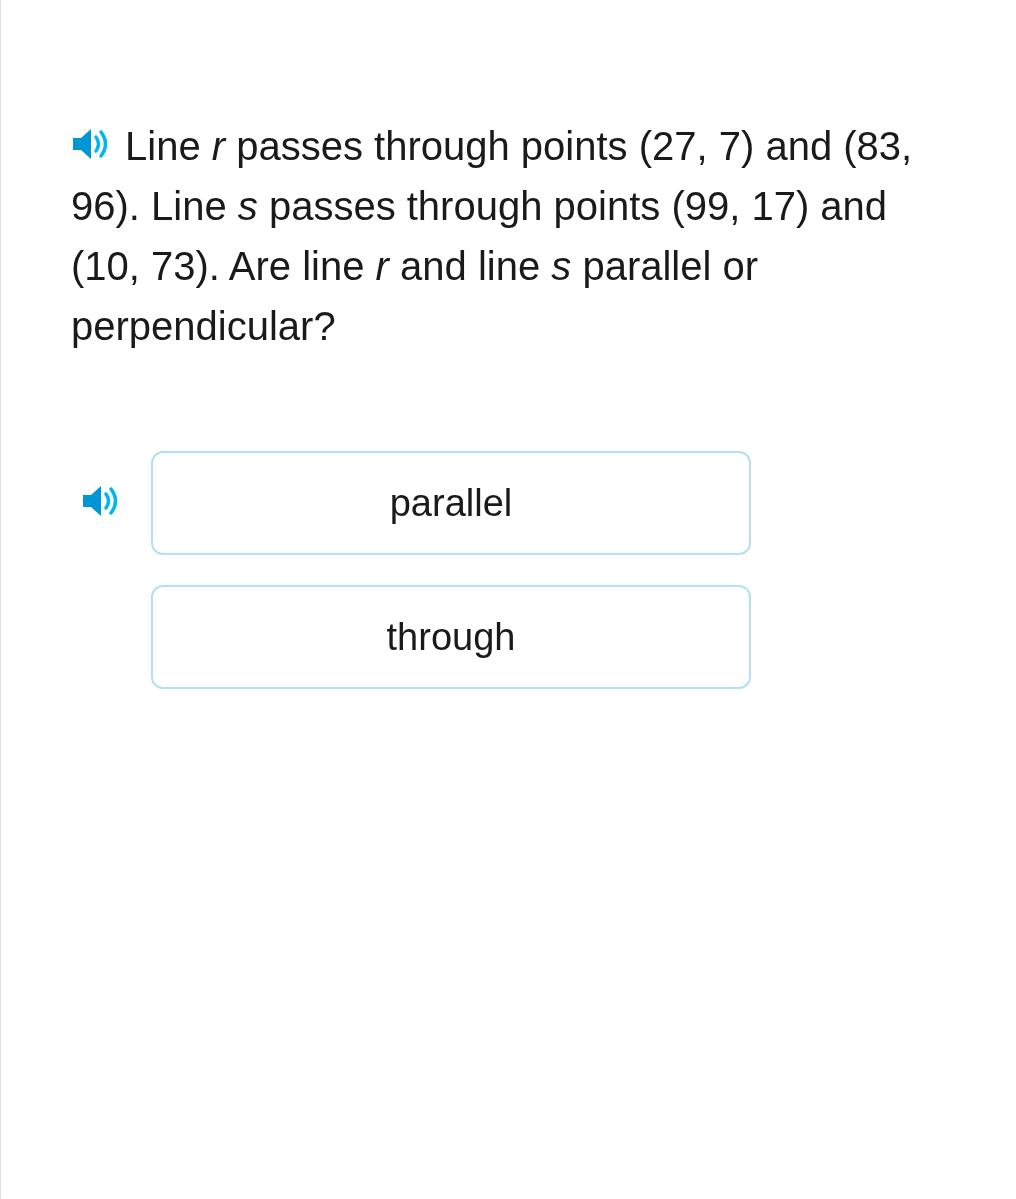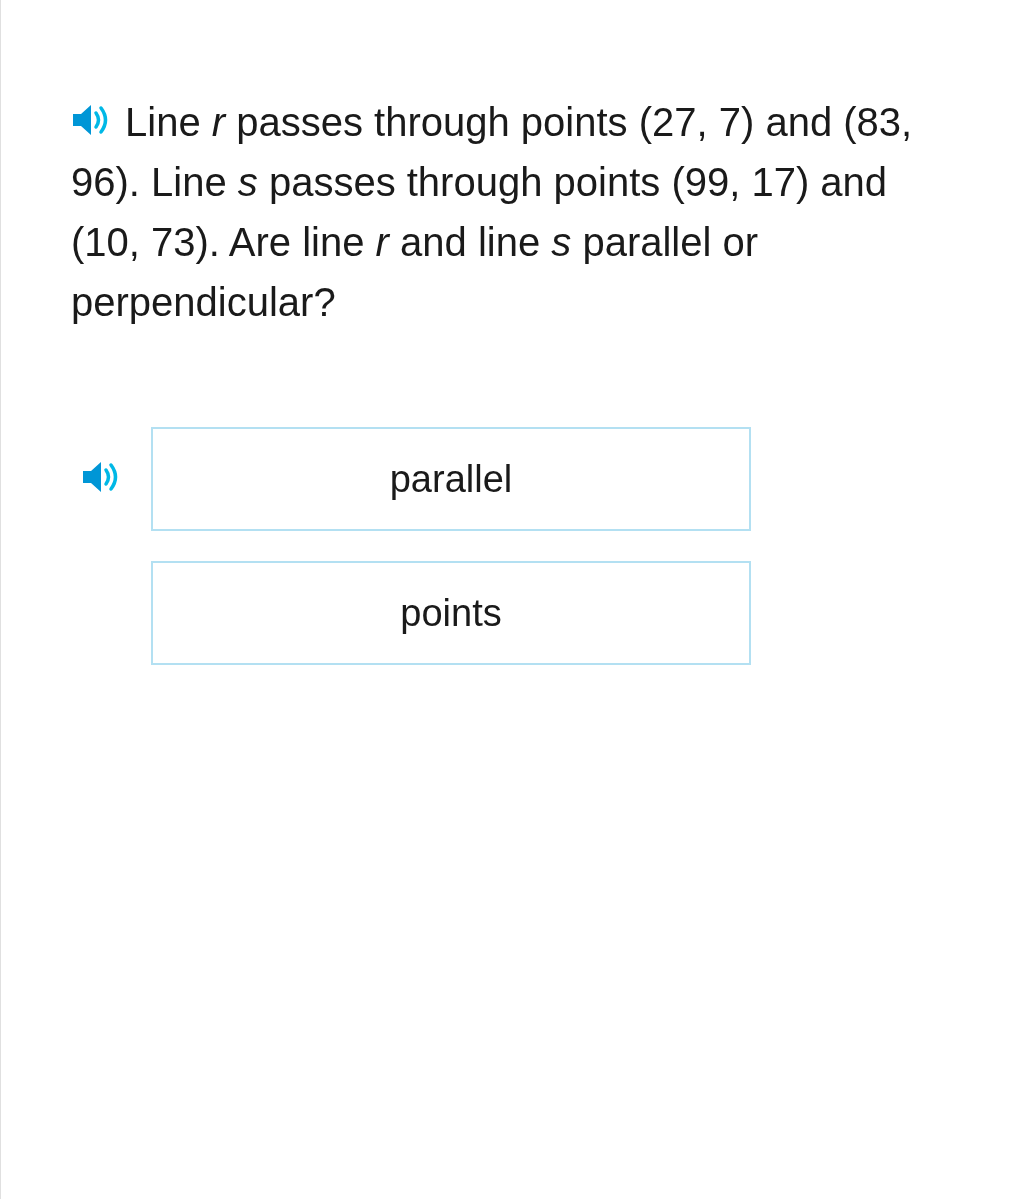--- a/index.html
+++ b/index.html
@@ -9,21 +9,21 @@
     }
     body {
       font-family: Verdana, Geneva, sans-serif;
       background: #ffffff;
       width: 1016px;
       height: 1199px;
       position: relative;
       border-left: 1px solid #e0e0e0;
     }
     .question-container {
-      padding: 92px 50px 0 70px;
+      padding: 116px 50px 0 70px;
     }
     .question-text {
       font-size: 40px;
       line-height: 1.5;
       color: #1a1a1a;
       font-weight: 400;
     }
     .question-icon {
       display: inline-block;
       vertical-align: baseline;
@@ -47,21 +47,21 @@
     .answer-icon-wrapper {
       width: 70px;
       display: flex;
       align-items: center;
       justify-content: flex-start;
     }
     .answer-button {
       width: 600px;
       height: 104px;
       border: 2px solid #b3e0f2;
-      border-radius: 0;
+      border-radius: 12px;
       background: #ffffff;
       font-size: 38px;
       color: #1a1a1a;
       font-family: Verdana, Geneva, sans-serif;
       cursor: pointer;
       display: flex;
       align-items: center;
       justify-content: center;
       font-weight: 400;
     }
@@ -98,16 +98,16 @@
     </div>
     <button class="answer-button">
       <span>parallel</span>
     </button>
   </div>
 
 
   <div class="answer-row">
     <div class="answer-icon-wrapper"></div>
     <button class="answer-button">
-      <span>points</span>
+      <span>through</span>
     </button>
   </div>
 </div>
 
 </body></html>

